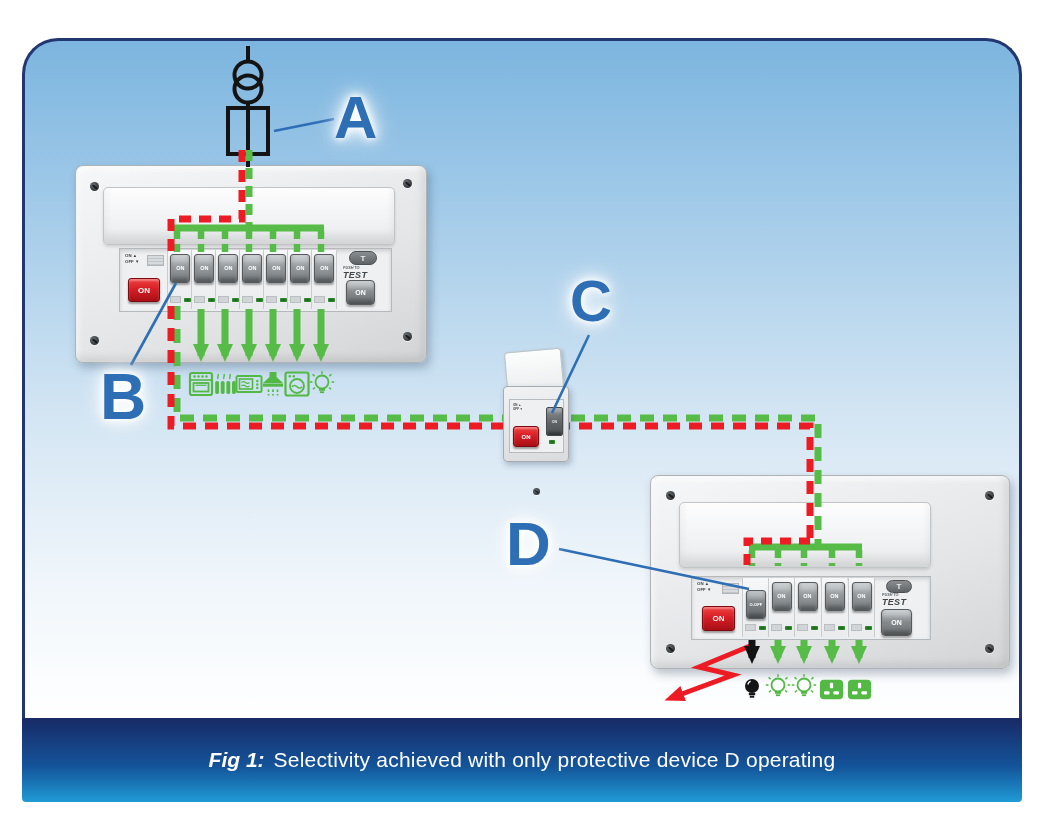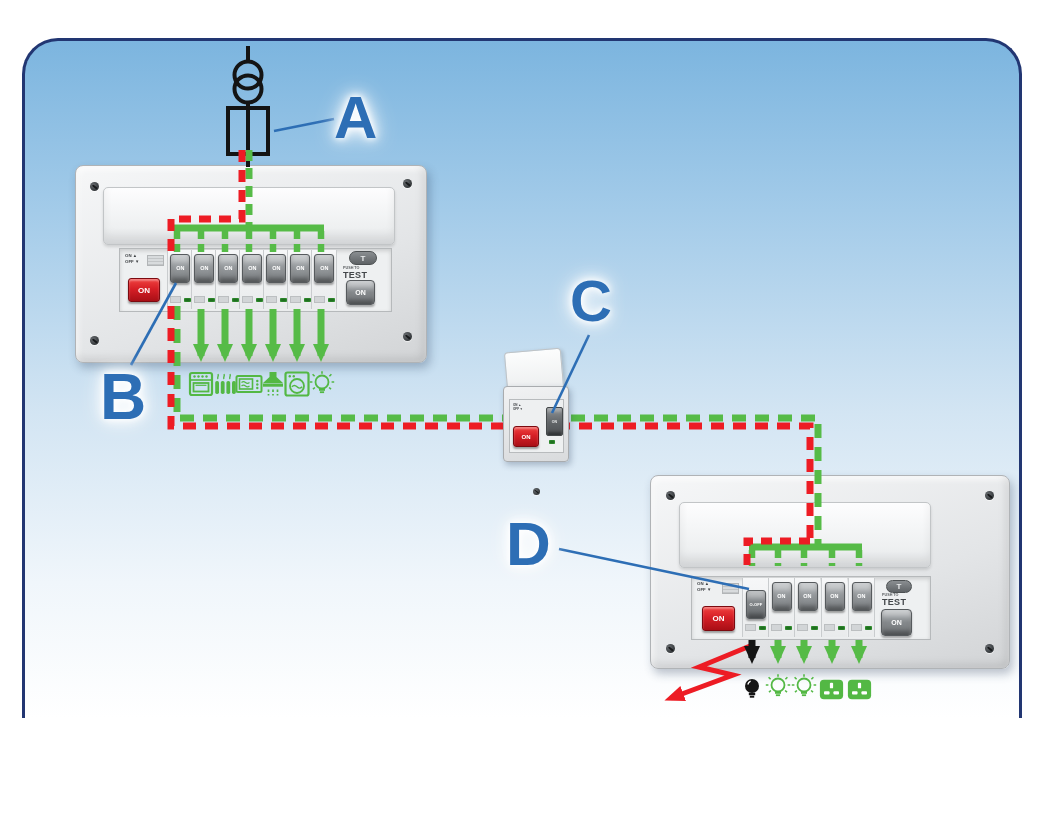--- a/index.html
+++ b/index.html
@@ -57,21 +57,21 @@
   .brk.tripped .toggle{margin-top:12px;background:linear-gradient(180deg,#a4a8ab 0%,#83878a 40%,#64686b 100%);}
   .brk.tripped .tlabel{transform:scale(.58);}
   .ledrow{position:absolute;bottom:6px;left:0;right:0;display:flex;align-items:center;justify-content:center;gap:3px;}
   .tag2{width:9px;height:5px;background:#d2d5d7;border:1px solid #bcbfc1;}
   .led{width:7px;height:4px;background:#1d6b1d;box-shadow:inset 0 0 2px #53c04f;border-radius:1px;}
 
   .tbtn{position:absolute;background:linear-gradient(180deg,#8a8e91,#5f6366);border:1px solid #4c5052;
     border-radius:7px;color:#e9ebec;font-weight:bold;display:flex;align-items:center;justify-content:center;}
   #unit-b .tbtn{left:229px;top:2px;width:26px;height:12px;font-size:8px;}
   #unit-d .tbtn{left:194px;top:3px;width:24px;height:11px;font-size:8px;}
-  .ptt{position:absolute;color:#43474a;line-height:1;white-space:nowrap;}
+  .ptt{position:absolute;color:#43474a;line-height:1;white-space:nowrap;font-style:italic;}
   #unit-b .ptt{left:223px;top:17px;}
   #unit-d .ptt{left:190px;top:16px;}
   .ptt .small{display:block;font-size:6px;font-weight:bold;color:#5a5e61;transform:scale(.62);transform-origin:left top;}
   .ptt .big{display:block;font-size:9px;font-weight:bold;letter-spacing:.3px;margin-top:-1px;}
   .rcd{position:absolute;border:1px solid #565a5d;border-radius:4px;
     background:linear-gradient(180deg,#b7bbbe,#85898c 50%,#6f7376);
     box-shadow:inset 0 6px 4px rgba(255,255,255,.3), inset 0 -4px 4px rgba(0,0,0,.3), 0 2px 2px rgba(0,0,0,.3);
     color:#fff;font-size:7px;font-weight:bold;display:flex;align-items:center;justify-content:center;}
   #unit-b .rcd{left:226px;top:31px;width:27px;height:23px;}
   #unit-d .rcd{left:189px;top:32px;width:29px;height:25px;}
@@ -473,14 +473,18 @@
       <line x1="589" y1="335" x2="552" y2="413"></line>
       <line x1="559" y1="549" x2="749" y2="589"></line>
     </g>
   </svg>
 
   <div class="dlabel" id="lbl-a">A</div>
   <div class="dlabel" id="lbl-b">B</div>
   <div class="dlabel" id="lbl-c">C</div>
   <div class="dlabel" id="lbl-d">D</div>
 
+  <div class="caption-bar">
+    <span class="fig">Fig 1:</span>
+    <span class="cap">Selectivity achieved with only protective device D operating</span>
+  </div>
 
 </div>
 
 </body></html>

